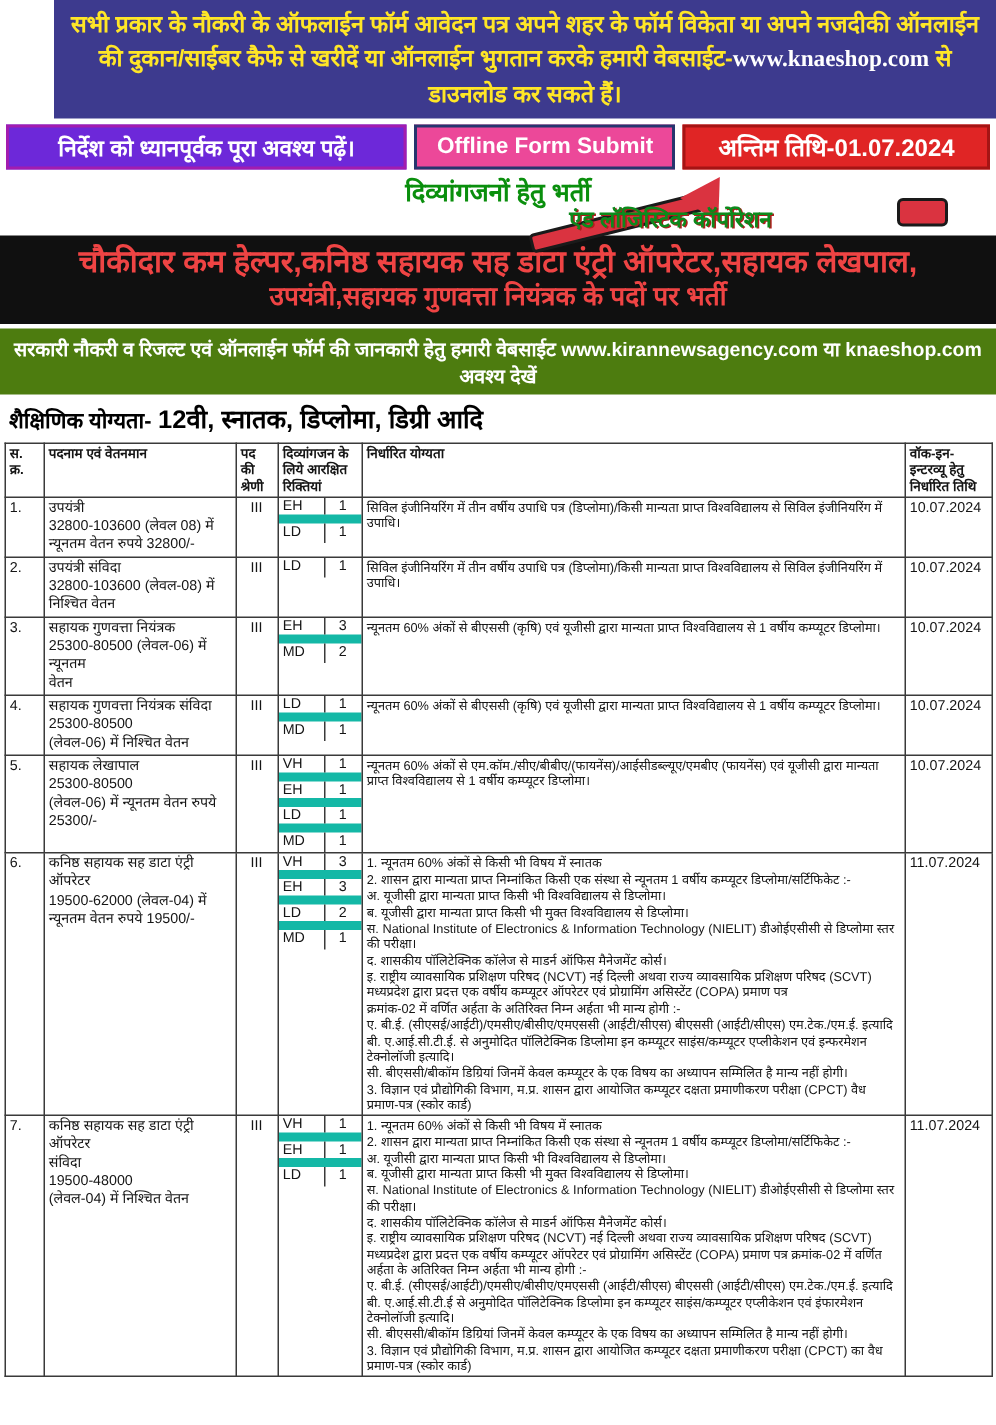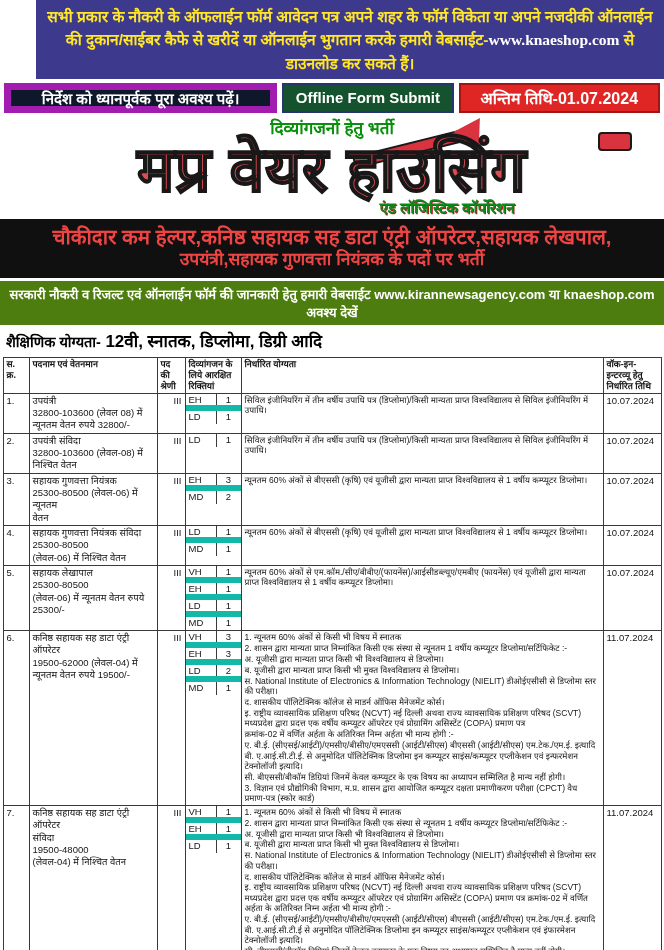--- a/index.html
+++ b/index.html
@@ -9,22 +9,22 @@
 
   
   .banner { background:#3d3a8e; color:#ffe627; font-weight:bold; font-size:15.5px;
     line-height:1.5; text-align:center; padding:5px 6px 4px; border-bottom:3px solid #fff;margin-left:36px; }
   .banner .site { color:#ffffff; font-family:"Liberation Serif","DejaVu Serif",serif; }
 
   
   .instr-row { display:flex; gap:5px; padding:1px 4px; height:32px; }
   .box { display:flex; align-items:center; justify-content:center; color:#fff;
     font-weight:bold; white-space:nowrap; }
-  .box-green { background:#0f172a; border:7px solid #a21caf; flex:1.55; font-size:15px; }
-  .box-blue  { background:#14532d; border:2px solid #26356e; flex:1.0;  font-size:15px; }
+  .box-green { background:#6d28d9; border:2px solid #a21caf; flex:1.55; font-size:15px; }
+  .box-blue  { background:#ec4899; border:2px solid #26356e; flex:1.0;  font-size:15px; }
   .box-red   { background:#e02525; border:2px solid #a51414; flex:1.18; font-size:16px; }
 
   
   .title-area { position:relative; text-align:center; }
   .recruit { position:relative; z-index:2; color:#0a8f0d; font-weight:bold; font-size:17px; margin-top:2px; }
   .main-title { position:relative; z-index:1; color:#e04a52; font-weight:bold; font-size:62px;
     line-height:1.0; letter-spacing:1px; -webkit-text-stroke:2.2px #181818; }
   .subtitle { position:relative; z-index:2; color:#0c8a1c; font-weight:bold; font-size:15px;
     padding-left:230px; margin:-4px 0 2px; text-shadow:1px 1px 0 #b01c1c; }
   .flourish-tail { position:absolute; left:352px; top:26px; width:118px; height:13px;
@@ -48,21 +48,21 @@
   .edu-line { padding:4px 6px 2px; color:#000; }
   .edu-label { font-weight:bold; font-size:14.5px; }
   .edu-value { font-weight:bold; font-size:17px;margin-top:32px; }
 
   
   table { width:658px; margin:3px auto 0; border-collapse:collapse; table-layout:fixed; }
   th, td { border:1px solid #3a3a3a; vertical-align:top; color:#151515; padding:1px 3px; }
   th { font-size:9px; font-weight:bold; text-align:left; line-height:1.2; }
   td.sn   { font-size:9.5px; }
   td.post { font-size:9.5px; line-height:1.3; }
-  td.cat  { font-size:9.5px; text-align:right; }
+  td.cat  { font-size:9.5px; text-align:center; }
   td.vac  { padding:0; }
   .vac-row { display:flex; border-bottom:6px solid #14b8a6; min-height:13px; font-size:9.5px; }
   .vac-row:last-child { border-bottom:none; }
   .vac-code { width:31px; border-right:1px solid #3a3a3a; padding:0 3px; }
   .vac-count { flex:1; padding:0 2px; text-align:center; }
   td.qual { font-size:8.5px; line-height:1.22; }
   td.qual .line { margin-bottom:0.5px; }
   td.date { font-size:9.5px; }
 </style>
 </head>
@@ -78,21 +78,20 @@
     <div class="box box-green">निर्देश को ध्यानपूर्वक पूरा अवश्य पढ़ें।</div>
     <div class="box box-blue">Offline Form Submit</div>
     <div class="box box-red">अन्तिम तिथि-01.07.2024</div>
   </div>
 
   <div class="title-area">
     <div class="flourish-tail"></div>
     <div class="flourish-head"></div>
     <div class="flourish-blob"></div>
     <div class="recruit">दिव्यांगजनों हेतु भर्ती</div>
-    <div class="main-title">मप्र वेयर हाउसिंग</div>
     <div class="subtitle">एंड लॉजिस्टिक कॉर्पोरेशन</div>
   </div>
 
   <div class="posts-bar">
     <div class="posts-line1">चौकीदार कम हेल्पर,कनिष्ठ सहायक सह डाटा एंट्री ऑपरेटर,सहायक लेखपाल,</div>
     <div class="posts-line2">उपयंत्री,सहायक गुणवत्ता नियंत्रक के पदों पर भर्ती</div>
   </div>
 
   <div class="website-bar">सरकारी नौकरी व रिजल्ट एवं ऑनलाईन फॉर्म की जानकारी हेतु हमारी वेबसाईट www.kirannewsagency.com या knaeshop.com अवश्य देखें</div>
 

